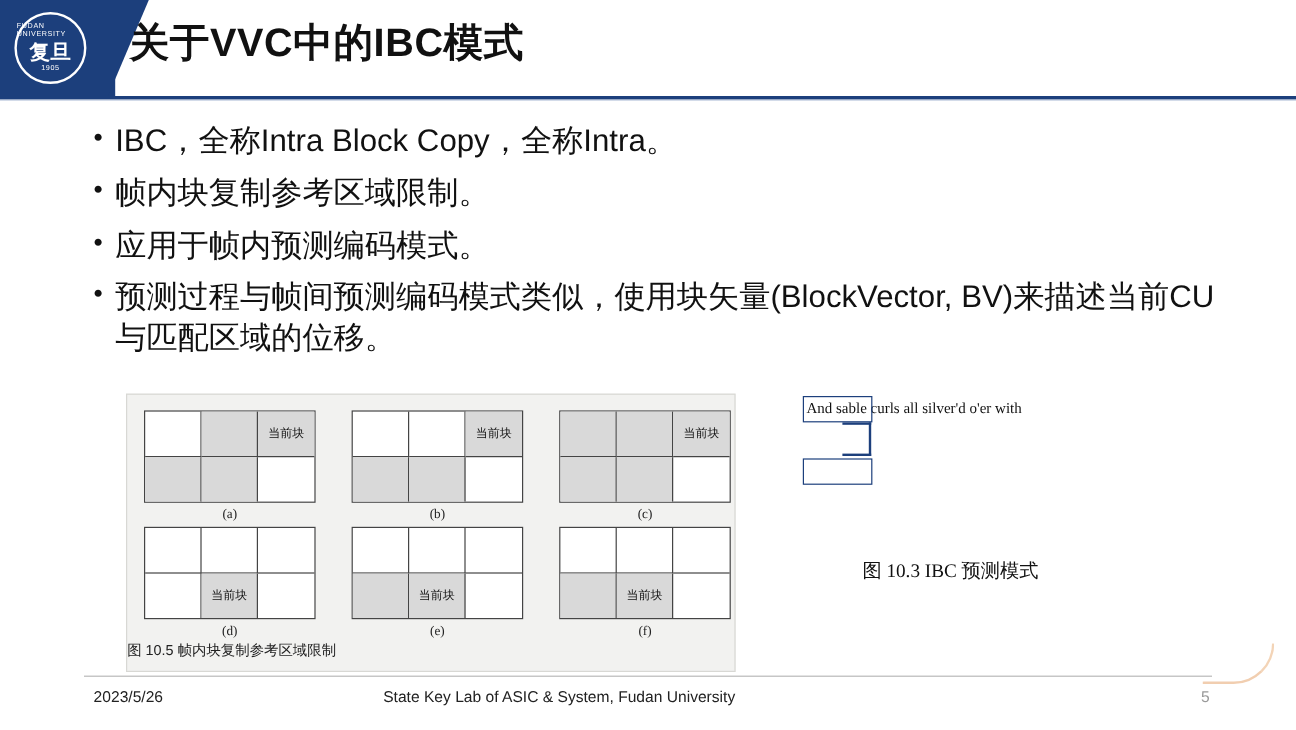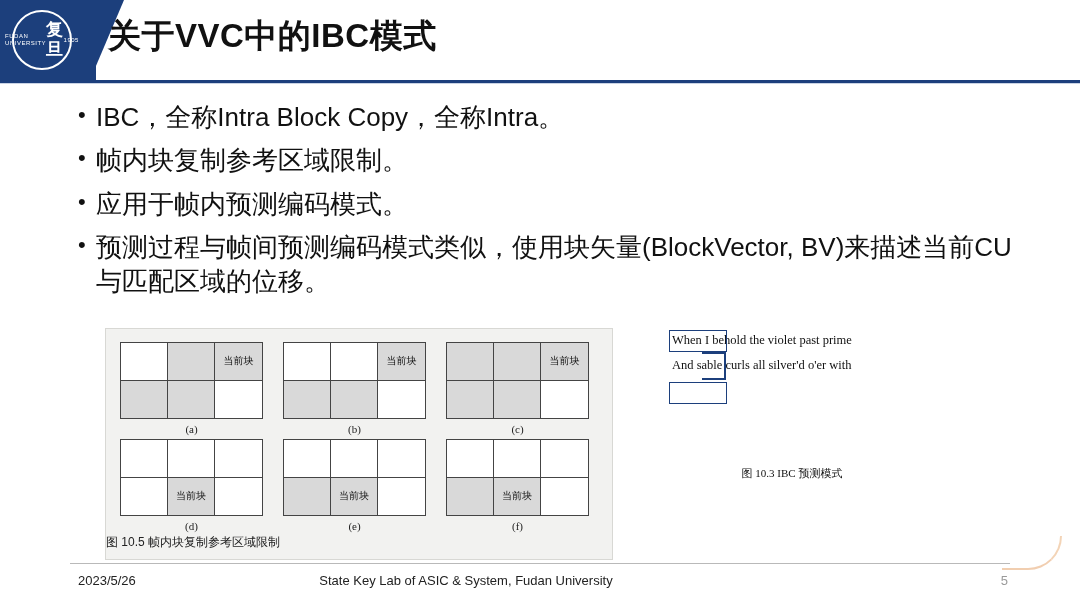--- a/index.html
+++ b/index.html
@@ -36,21 +36,21 @@
     border-right: 34px solid transparent;
   }
   .logo {
     position: absolute;
     top: 10px; left: 12px;
     width: 60px; height: 60px;
     border-radius: 50%;
     border: 2px solid #ffffff;
     color: #ffffff;
     display: flex;
-    flex-direction: row;
+    flex-direction: column;
     align-items: center;
     justify-content: center;
     font-size: 7px;
     line-height: 1.15;
     letter-spacing: .5px;
   }
   .logo .logo-top { font-size: 6px; }
   .logo .logo-mid {
     font-size: 17px;
     font-weight: bold;
@@ -110,21 +110,21 @@
     left: 105px;
     top: 328px;
     width: 508px;
     height: 232px;
     background: #f2f2f0;
     border: 1px solid #d8d8d4;
   }
   .grid-row {
     position: absolute;
     display: flex;
-    gap: 20px;
+    gap: 30px;
   }
   .grid-row.r1 { top: 13px; left: 14px; }
   .grid-row.r2 { top: 110px; left: 14px; }
 
   .gridbox {
     width: 143px;
   }
   .g3 {
     width: 143px;
     height: 77px;
@@ -184,21 +184,21 @@
   .varrow {
     position: absolute;
     background: #1c3f7c;
   }
   .fig-right-cap {
     position: absolute;
     left: 672px;
     top: 466px;
     width: 240px;
     text-align: center;
-    font-size: 11px;
+    font-size: 16px;
     font-family: "Liberation Serif", serif;
     color: #111;
   }
 
   
   .footer-rule {
     position: absolute;
     left: 70px;
     bottom: 44px;
     width: 940px;
@@ -351,21 +351,20 @@
         <div></div>
       </div>
       <div class="cap">(f)</div>
     </div>
   </div>
 
   <div class="fig-left-cap">图 10.5    帧内块复制参考区域限制</div>
 </div>
 
 <div class="fig-right">
-  <div class="verse">When I behold the violet past prime</div>
   <div class="verse">And sable curls all silver'd o'er with</div>
 
   <div class="vbox" style="left:-3px; top:2px; width:58px; height:22px;"></div>
   <div class="vbox" style="left:-3px; top:54px; width:58px; height:22px;"></div>
   <div class="varrow" style="left:52px; top:24px; width:1.5px; height:28px;"></div>
   <div class="varrow" style="left:30px; top:24px; width:24px; height:1.5px;"></div>
   <div class="varrow" style="left:30px; top:50px; width:24px; height:1.5px;"></div>
 </div>
 <div class="fig-right-cap">图 10.3    IBC 预测模式</div>
 

